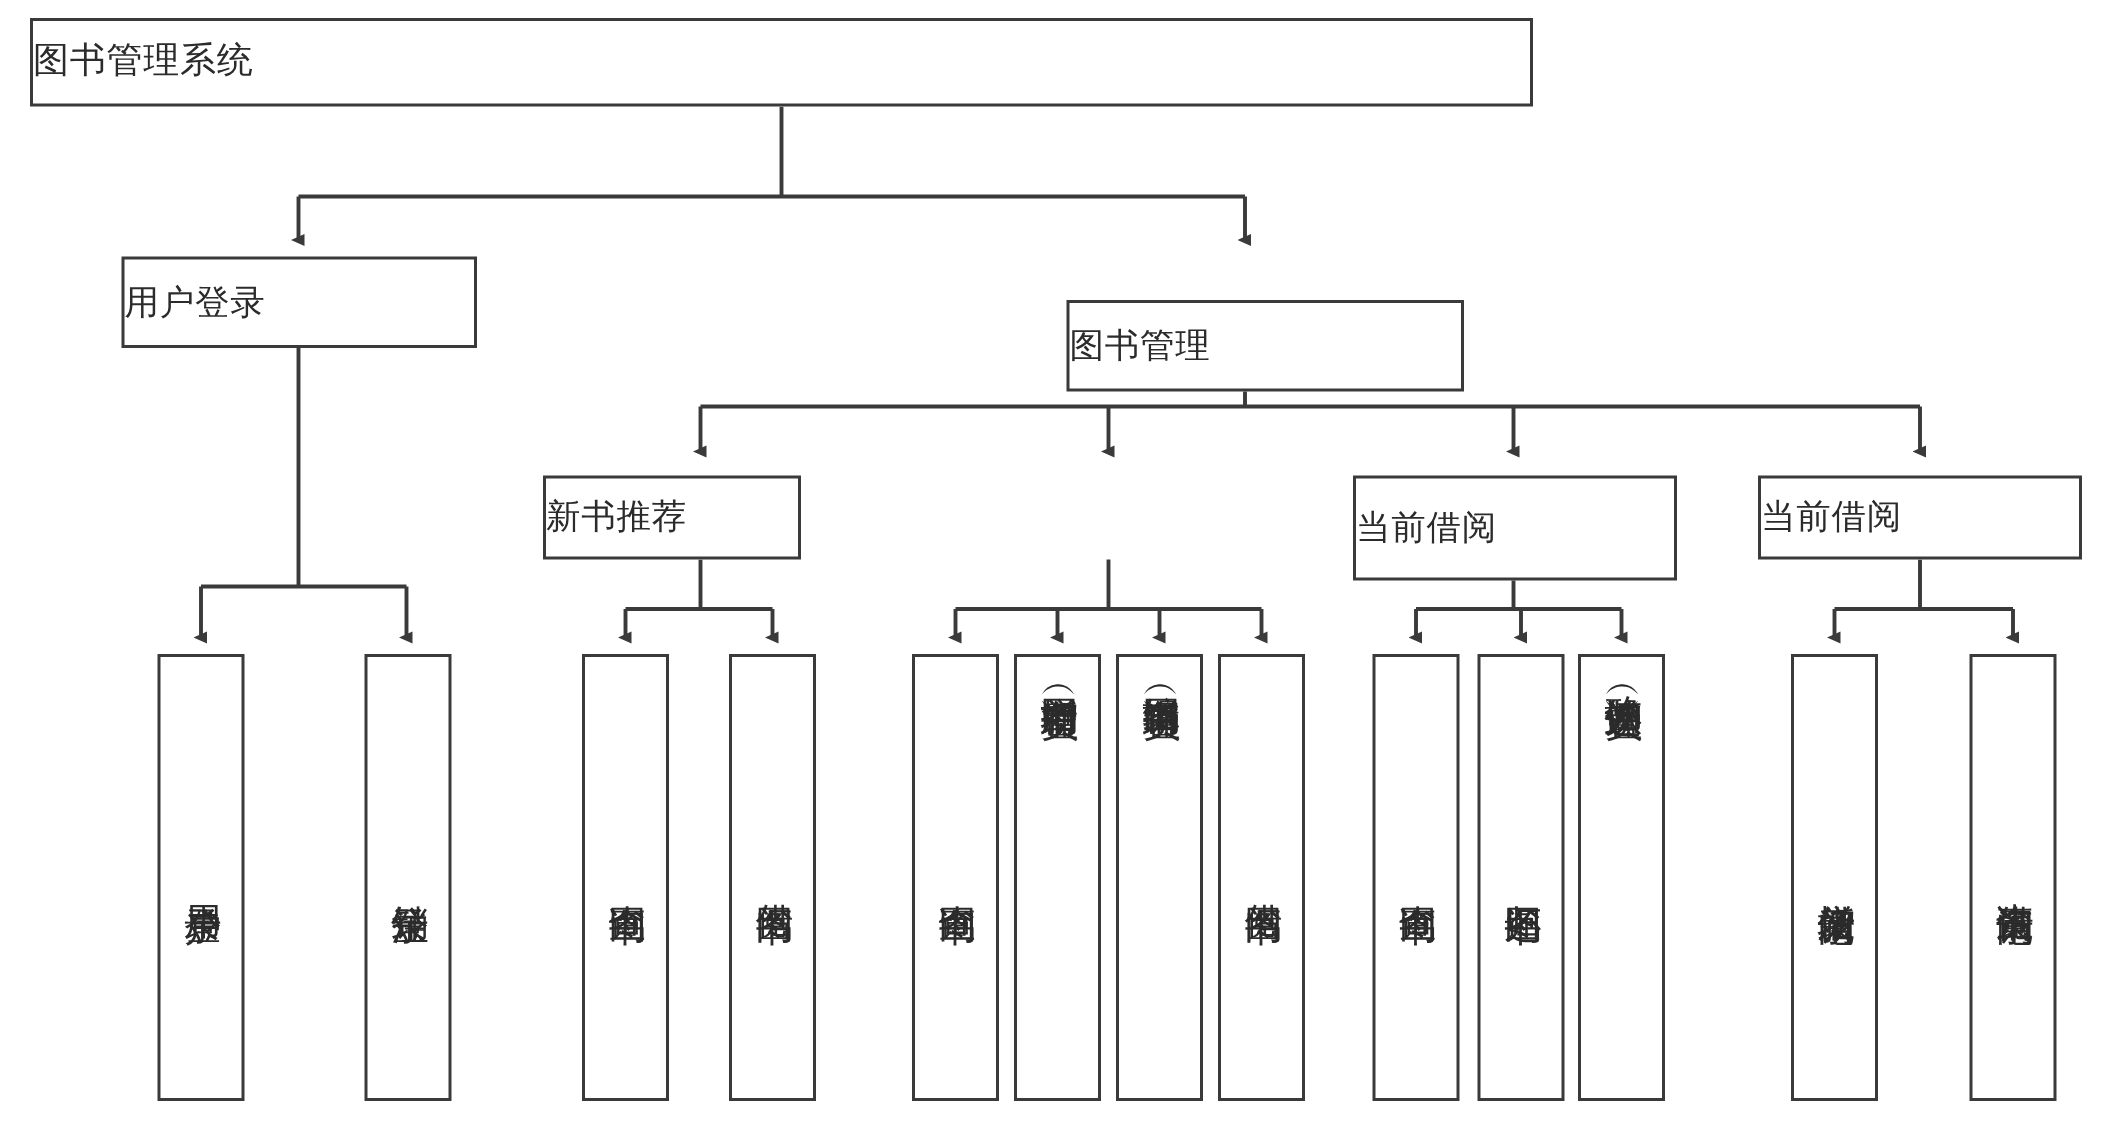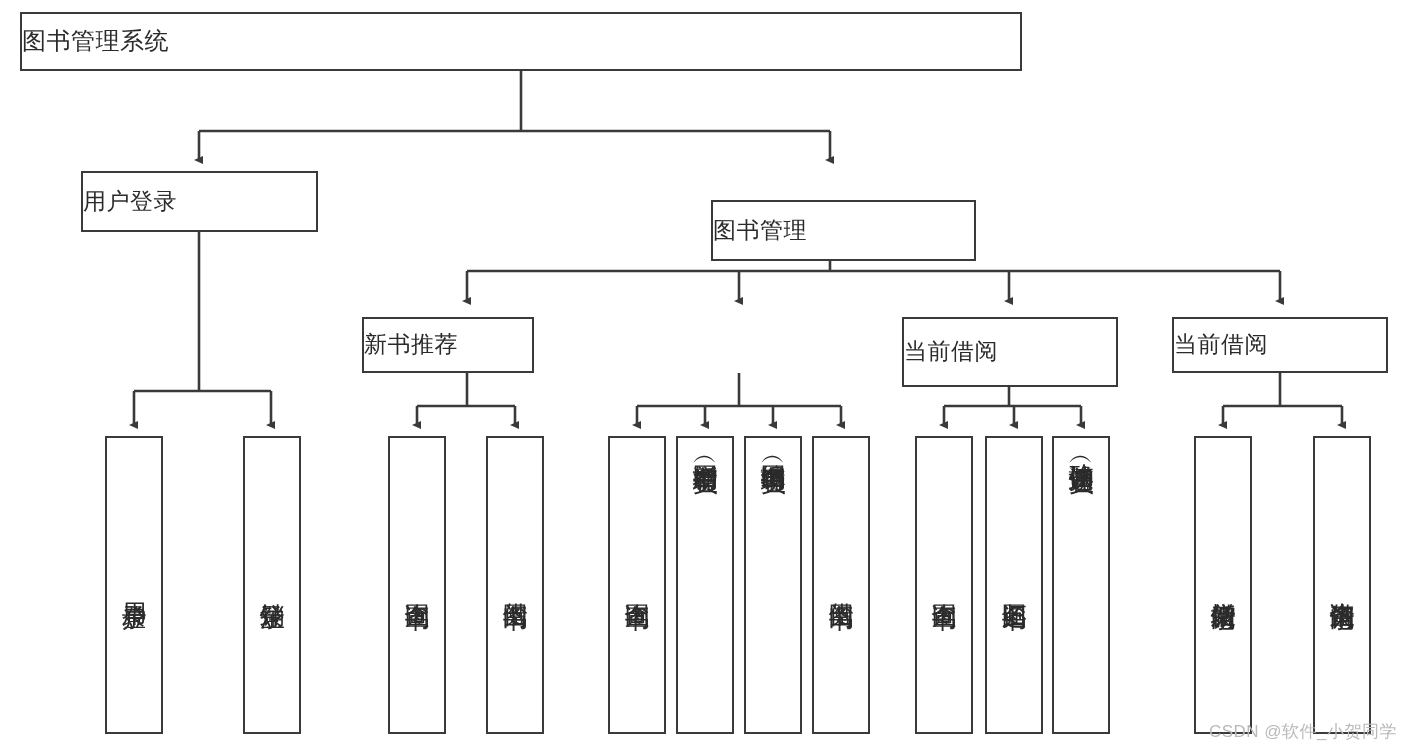--- a/index.html
+++ b/index.html
@@ -190,15 +190,14 @@
     <span class="label">确认归还（管理员）</span>
   </div>
 
   <div class="node vertical center-text" style="left:1194px; top:436px; width:58px; height:298px;">
     <span class="label">新增借阅记录</span>
   </div>
   <div class="node vertical center-text" style="left:1313px; top:436px; width:58px; height:298px;">
     <span class="label">查询借阅记录</span>
   </div>
 
-  <div id="watermark">CSDN @软件_小贺同学</div>
 
 </div>
 
 </body></html>

